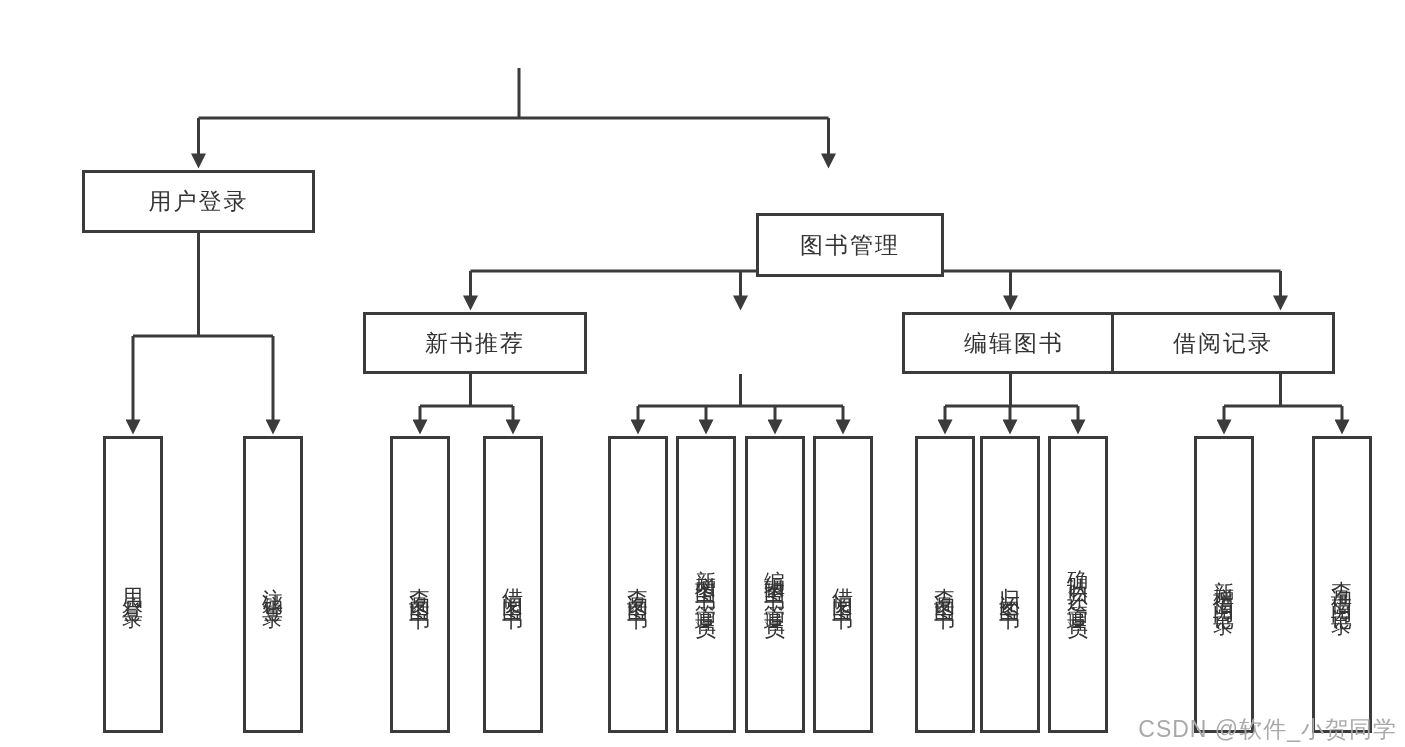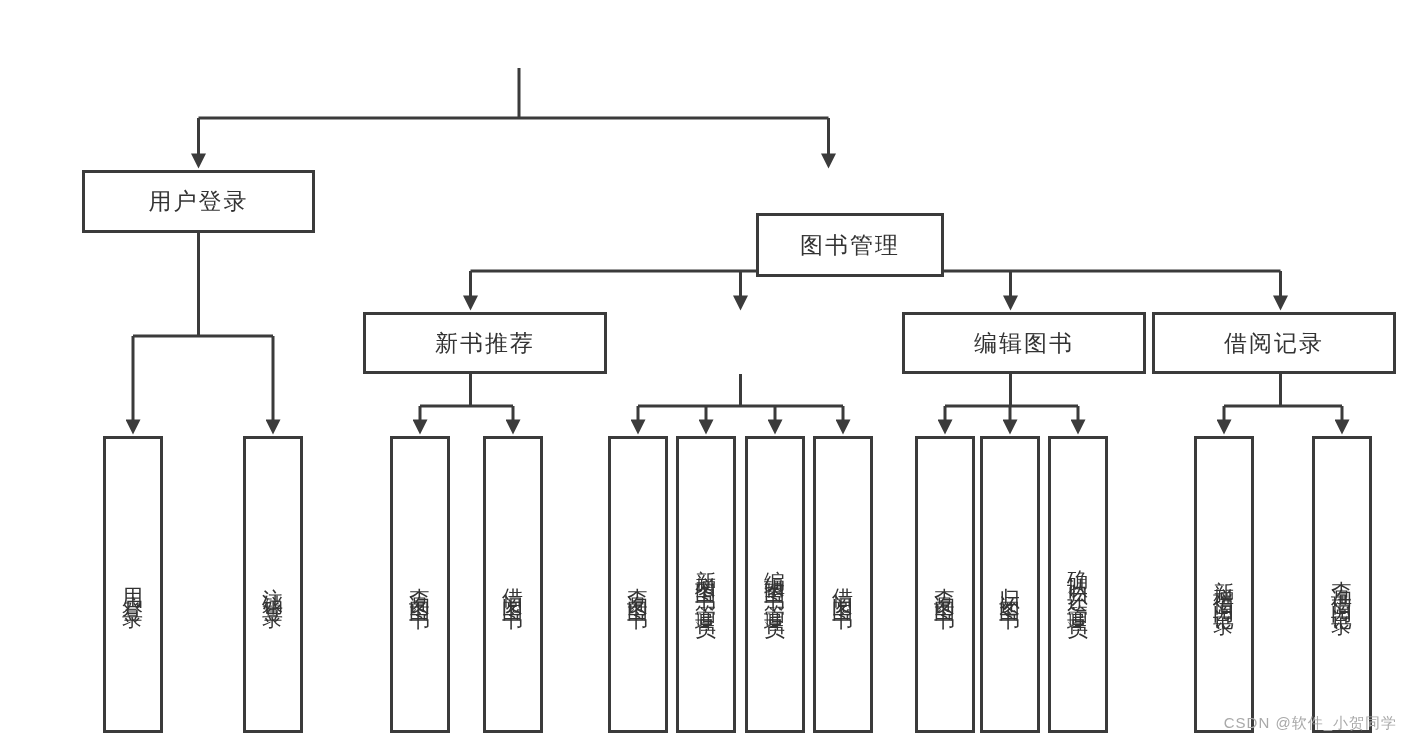--- a/index.html
+++ b/index.html
@@ -29,25 +29,25 @@
   }
   .label-h {
     font-size: 23px;
     letter-spacing: 2px;
     white-space: nowrap;
   }
   .root-box  { left: 21px;  top: 13px;  width: 999px; height: 55px; }
   .root-box .label-h { font-size: 24px; }
   .l2a { left: 82px;  top: 170px; width: 233px; height: 63px; }
   .l2b { left: 756px; top: 169px; width: 188px; height: 64px; margin-top: 44px; }
-  .l3  { top: 312px; width: 244px; height: 62px; }
+  .l3  { top: 312px; width: 224px; height: 62px; }
   .l3a { left: 363px; }
   .l3b { left: 633px; }
   .l3c { left: 902px; }
-  .l3d { left: 1152px; }
+  .l3d { left: 1111px; }
   .leaf {
     position: absolute;
     box-sizing: border-box;
     top: 436px;
     width: 60px;
     height: 297px;
     border: 3px solid #3b3b3b;
     background: #ffffff;
     display: flex;
     align-items: center;
@@ -58,21 +58,21 @@
     text-orientation: mixed;
     font-size: 21px;
     letter-spacing: 7px;
     line-height: 1;
     white-space: nowrap;
   }
   .watermark {
     position: absolute;
     right: 8px;
     top: 714px;
-    font-size: 15px;
+    font-size: 23px;
     letter-spacing: 1px;
     color: #a9a9a9;
     z-index: 10;
     white-space: nowrap;
   }
 </style>
 </head>
 <body>
 
 <div class="canvas">

